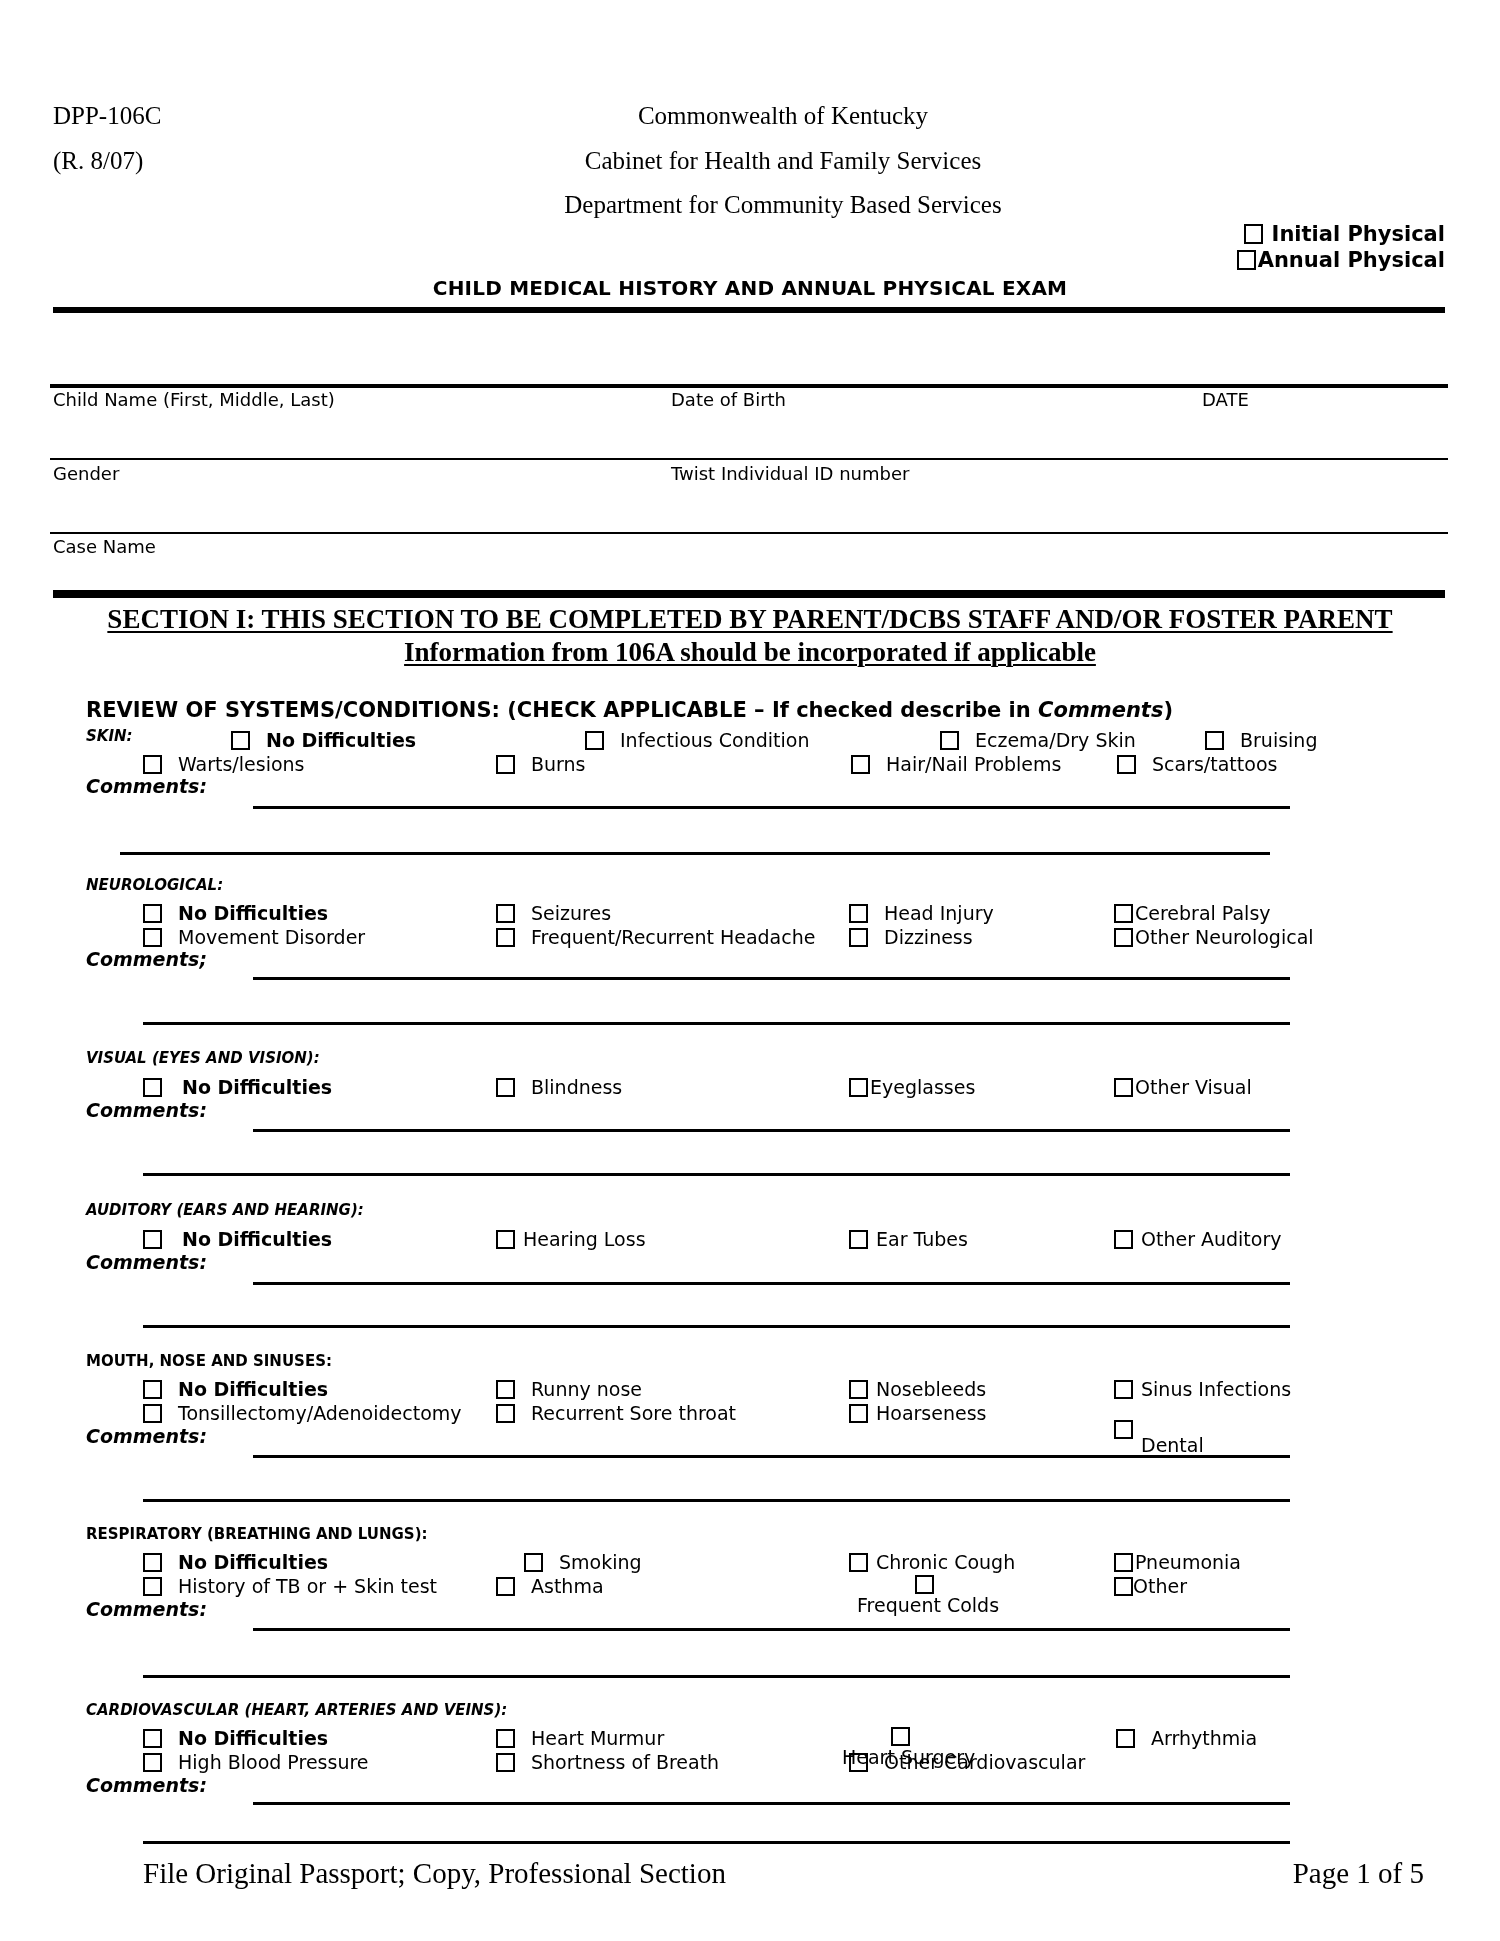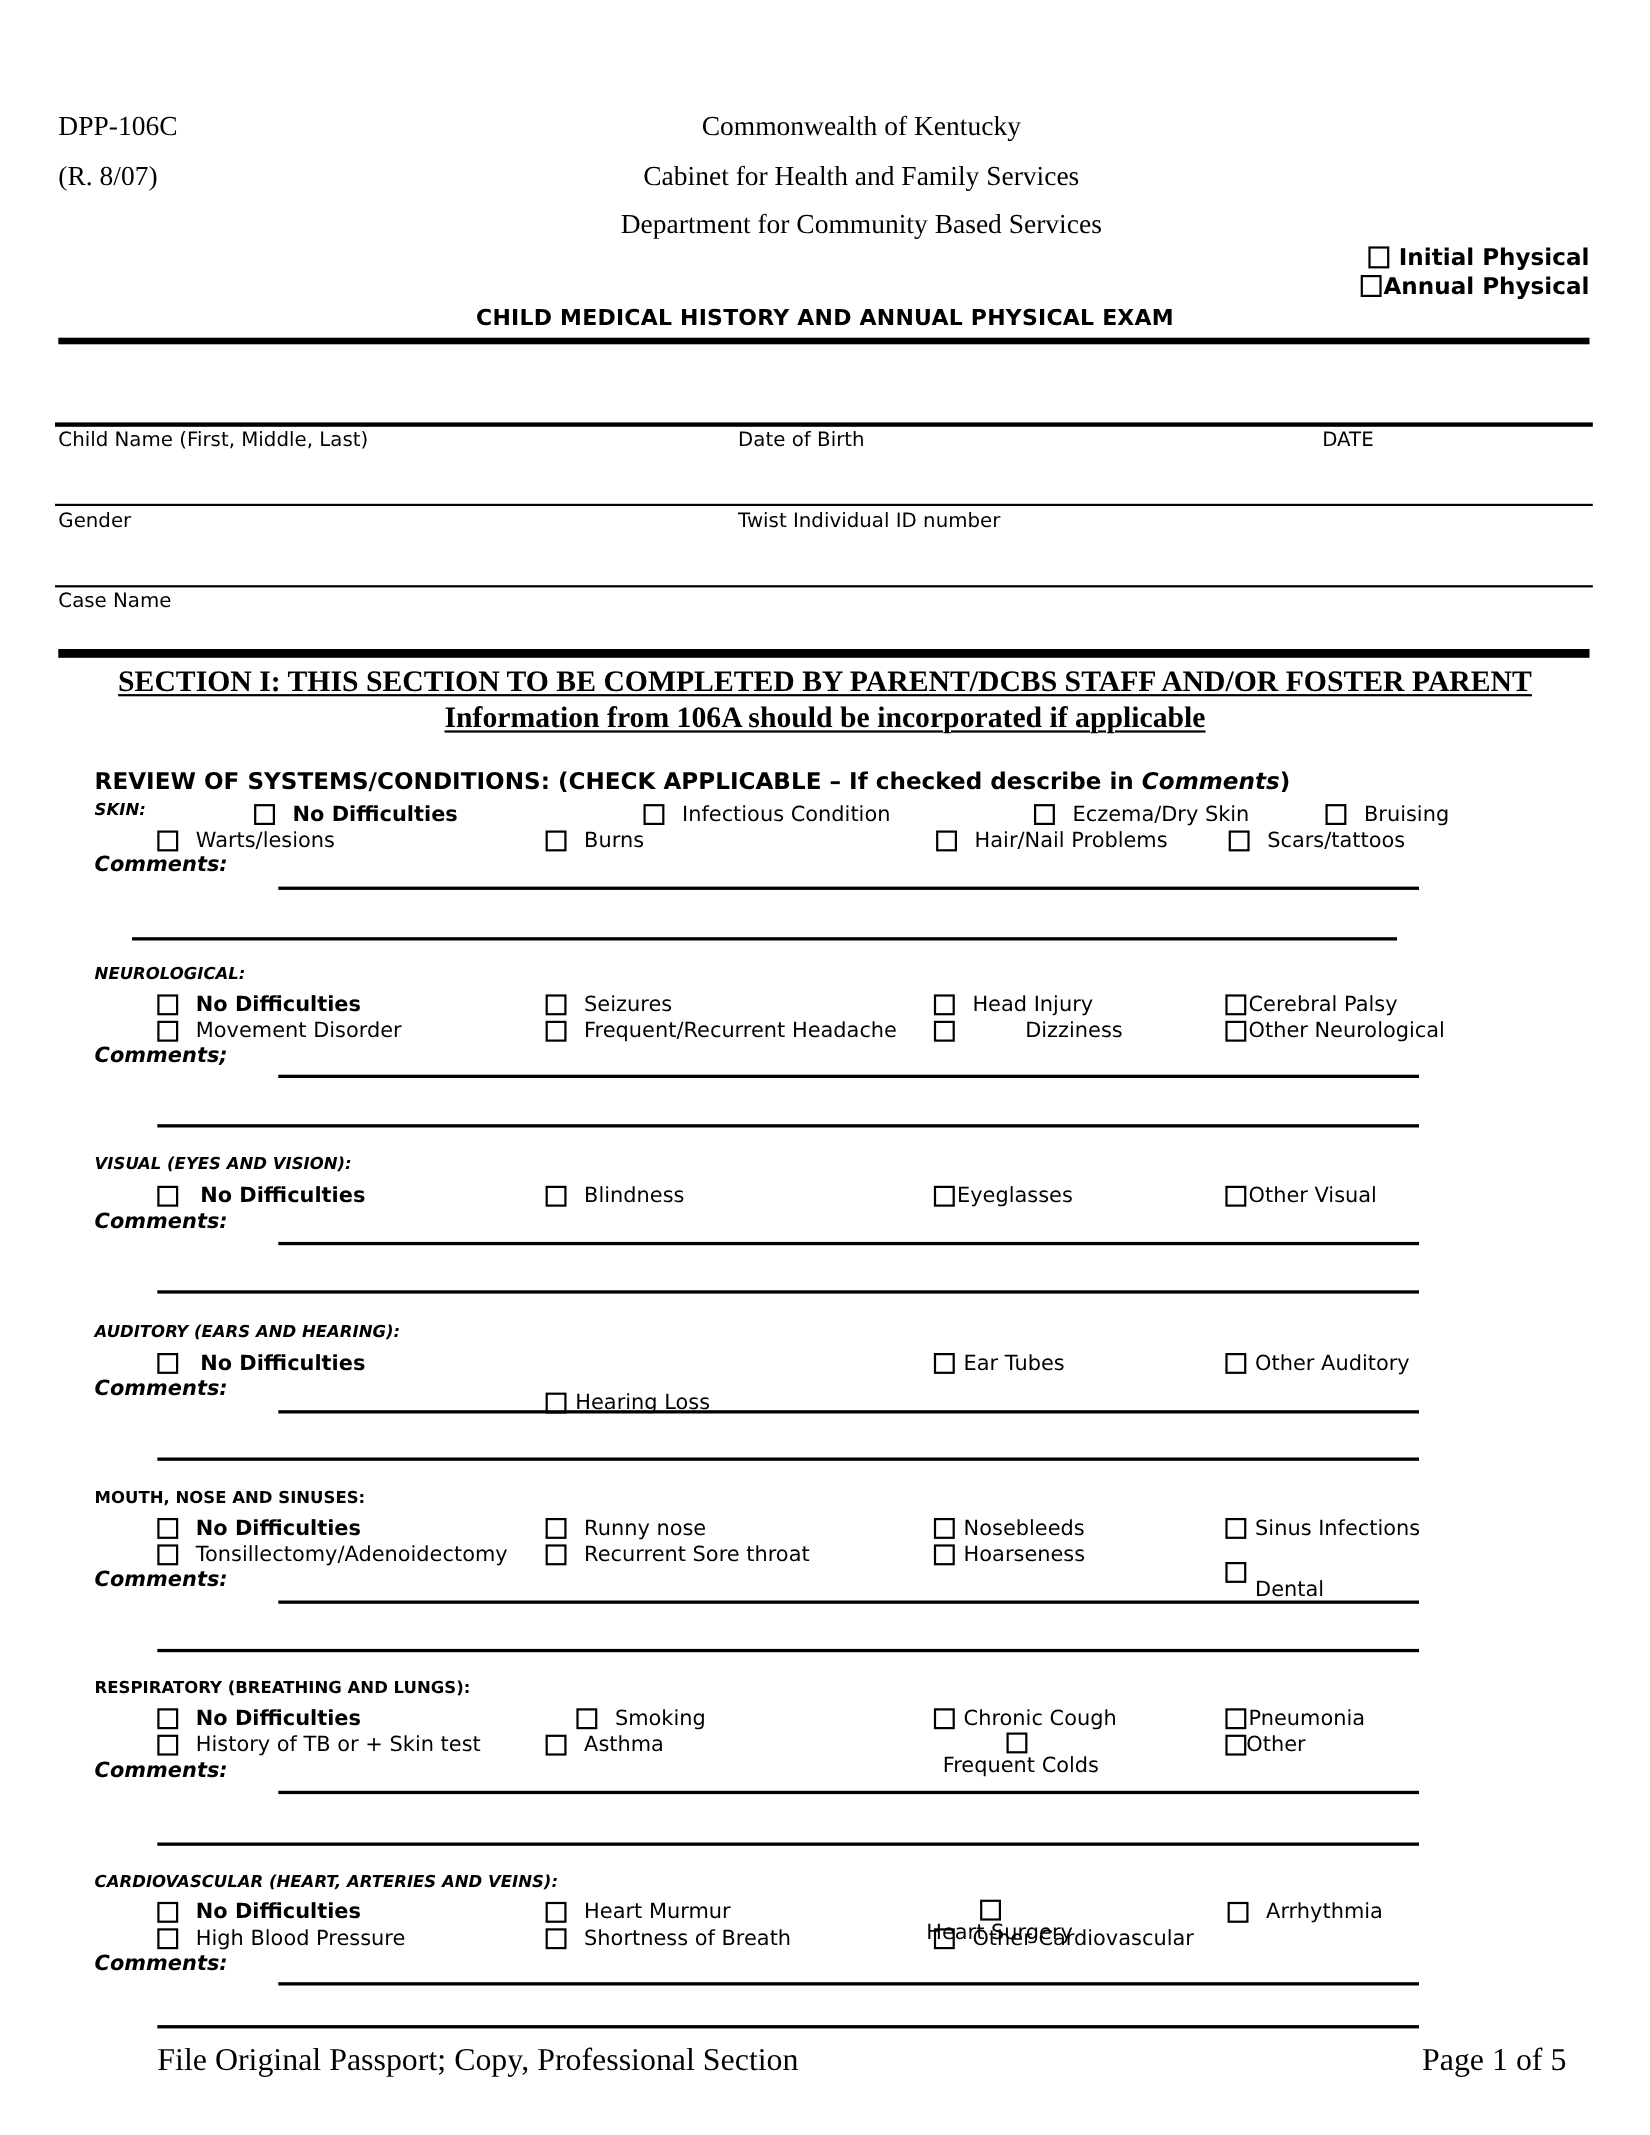--- a/index.html
+++ b/index.html
@@ -128,21 +128,21 @@
     <span class="lbl">Cerebral Palsy</span>
   </div>
 <div class="abs sans opt" style="left:143px; top:926px;">
     <span class="cb"></span>
     <span class="lbl">Movement Disorder</span>
   </div>
 <div class="abs sans opt" style="left:496px; top:926px;">
     <span class="cb"></span>
     <span class="lbl">Frequent/Recurrent Headache</span>
   </div>
-<div class="abs sans opt" style="left:849px; top:926px;gap:48px;">
+<div class="abs sans opt" style="left:849px; top:926px;">
     <span class="cb"></span>
     <span class="lbl">Dizziness</span>
   </div>
 <div class="abs sans opt tight" style="left:1114px; top:926px;">
     <span class="cb"></span>
     <span class="lbl">Other Neurological</span>
   </div>
 <div class="abs sans comments" style="top:948px;">Comments;</div>
 <div class="rule" style="left:253px; top:977px; width:1037px; height:3px;"></div>
 <div class="rule" style="left:143px; top:1022px; width:1147px; height:3px;"></div>
@@ -166,21 +166,21 @@
   </div>
 <div class="abs sans comments" style="top:1099px;">Comments:</div>
 <div class="rule" style="left:253px; top:1129px; width:1037px; height:3px;"></div>
 <div class="rule" style="left:143px; top:1173px; width:1147px; height:3px;"></div>
 
 <div class="abs sans cat" style="top:1201px;">AUDITORY (EARS AND HEARING):</div>
 <div class="abs sans opt b" style="left:143px; top:1228px;">
     <span class="cb"></span>
     <span class="lbl" style="margin-left:20px;">No Difficulties</span>
   </div>
-<div class="abs sans opt" style="left:496px; top:1264px;justify-content:flex-end;">
+<div class="abs sans opt" style="left:496px; top:1228px;justify-content:flex-end;">
     <span class="cb"></span>
     <span class="lbl" style="margin-left:8px;">Hearing Loss</span>
   </div>
 <div class="abs sans opt" style="left:849px; top:1228px;">
     <span class="cb"></span>
     <span class="lbl" style="margin-left:8px;">Ear Tubes</span>
   </div>
 <div class="abs sans opt" style="left:1114px; top:1228px;">
     <span class="cb"></span>
     <span class="lbl" style="margin-left:8px;">Other Auditory</span>

